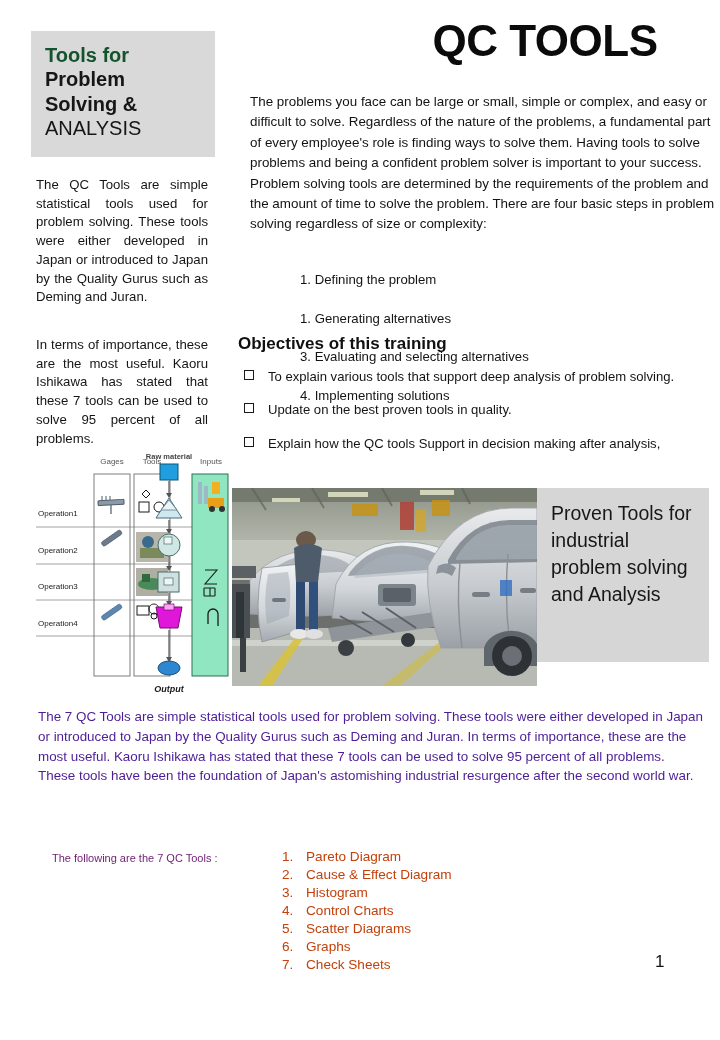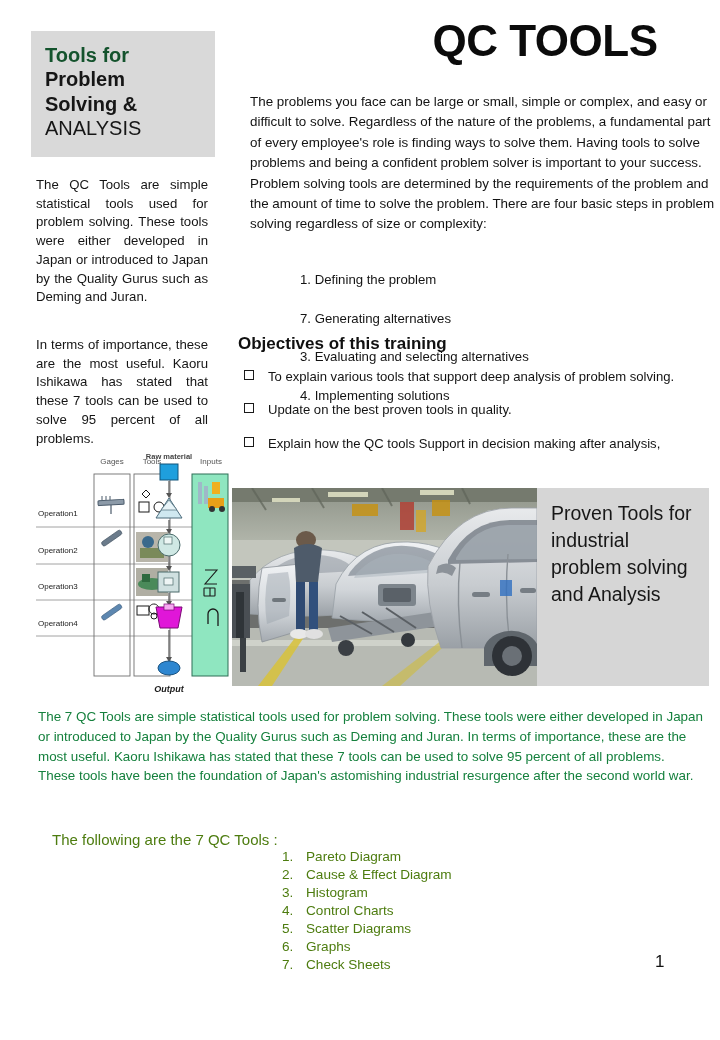--- a/index.html
+++ b/index.html
@@ -127,52 +127,52 @@
     width: 305px; height: 198px;
     overflow: hidden;
     background: #6d6f6d;
   }
   #factory-photo svg { display: block; }
 
   
   #proven-box {
     position: absolute;
     left: 537px; top: 488px;
-    width: 172px; height: 198px;
+    width: 172px; height: 174px;
     background: #d6d6d6;
     padding: 12px 10px 0 14px;
     font-size: 19.5px;
     line-height: 1.38;
     color: #171717;
   }
 
   
   #bottom-para {
     position: absolute;
     left: 38px; top: 707px;
     width: 666px;
     font-size: 13.4px;
     line-height: 1.48;
-    color: #15803d;
+    color: #4c1d95;
   }
 
   
   #following-line {
     position: absolute;
-    left: 52px; top: 831px;
-    font-size: 15px;
-    color: #4d7c0f;
+    left: 52px; top: 852px;
+    font-size: 11px;
+    color: #701a75;
   }
   #tools-list {
     position: absolute;
     left: 282px; top: 848px;
     list-style: none;
     font-size: 13.6px;
     line-height: 1.33;
-    color: #4d7c0f;
+    color: #c2410c;
   }
   #tools-list li { white-space: nowrap; }
   #tools-list .num { display: inline-block; width: 24px; }
 
   
   #page-number {
     position: absolute;
     left: 655px; top: 952px;
     font-size: 17px;
     color: #121212;
@@ -192,21 +192,21 @@
     <div class="l3">ANALYSIS</div>
   </div>
 
   <div class="left-para" id="left-para-1">The QC Tools are simple statistical tools used for problem solving. These tools were either developed in Japan or introduced to Japan by the Quality Gurus such as Deming and Juran.</div>
   <div class="left-para" id="left-para-2">In terms of importance, these are the most useful. Kaoru Ishikawa has stated that these 7 tools can be used to solve 95 percent of all problems.</div>
 
   <div id="intro-para">The problems you face can be large or small, simple or complex, and easy or difficult to solve. Regardless of the nature of the problems, a fundamental part of every employee's role is finding ways to solve them. Having tools to solve problems and being a confident problem solver is important to your success. Problem solving tools are determined by the requirements of the problem and the amount of time to solve the problem. There are four basic steps in problem solving regardless of size or complexity:</div>
 
   <ol id="steps">
     <li>1. Defining the problem</li>
-    <li>7. Generating alternatives</li>
+    <li>1. Generating alternatives</li>
     <li>3. Evaluating and selecting alternatives</li>
     <li>4. Implementing solutions</li>
   </ol>
 
   <div id="objectives-title">Objectives of this training</div>
   <ul id="objectives">
     <li>
       <span class="box-glyph"></span>
       <span>To explain various tools that support deep analysis of  problem solving.</span>
     </li>

